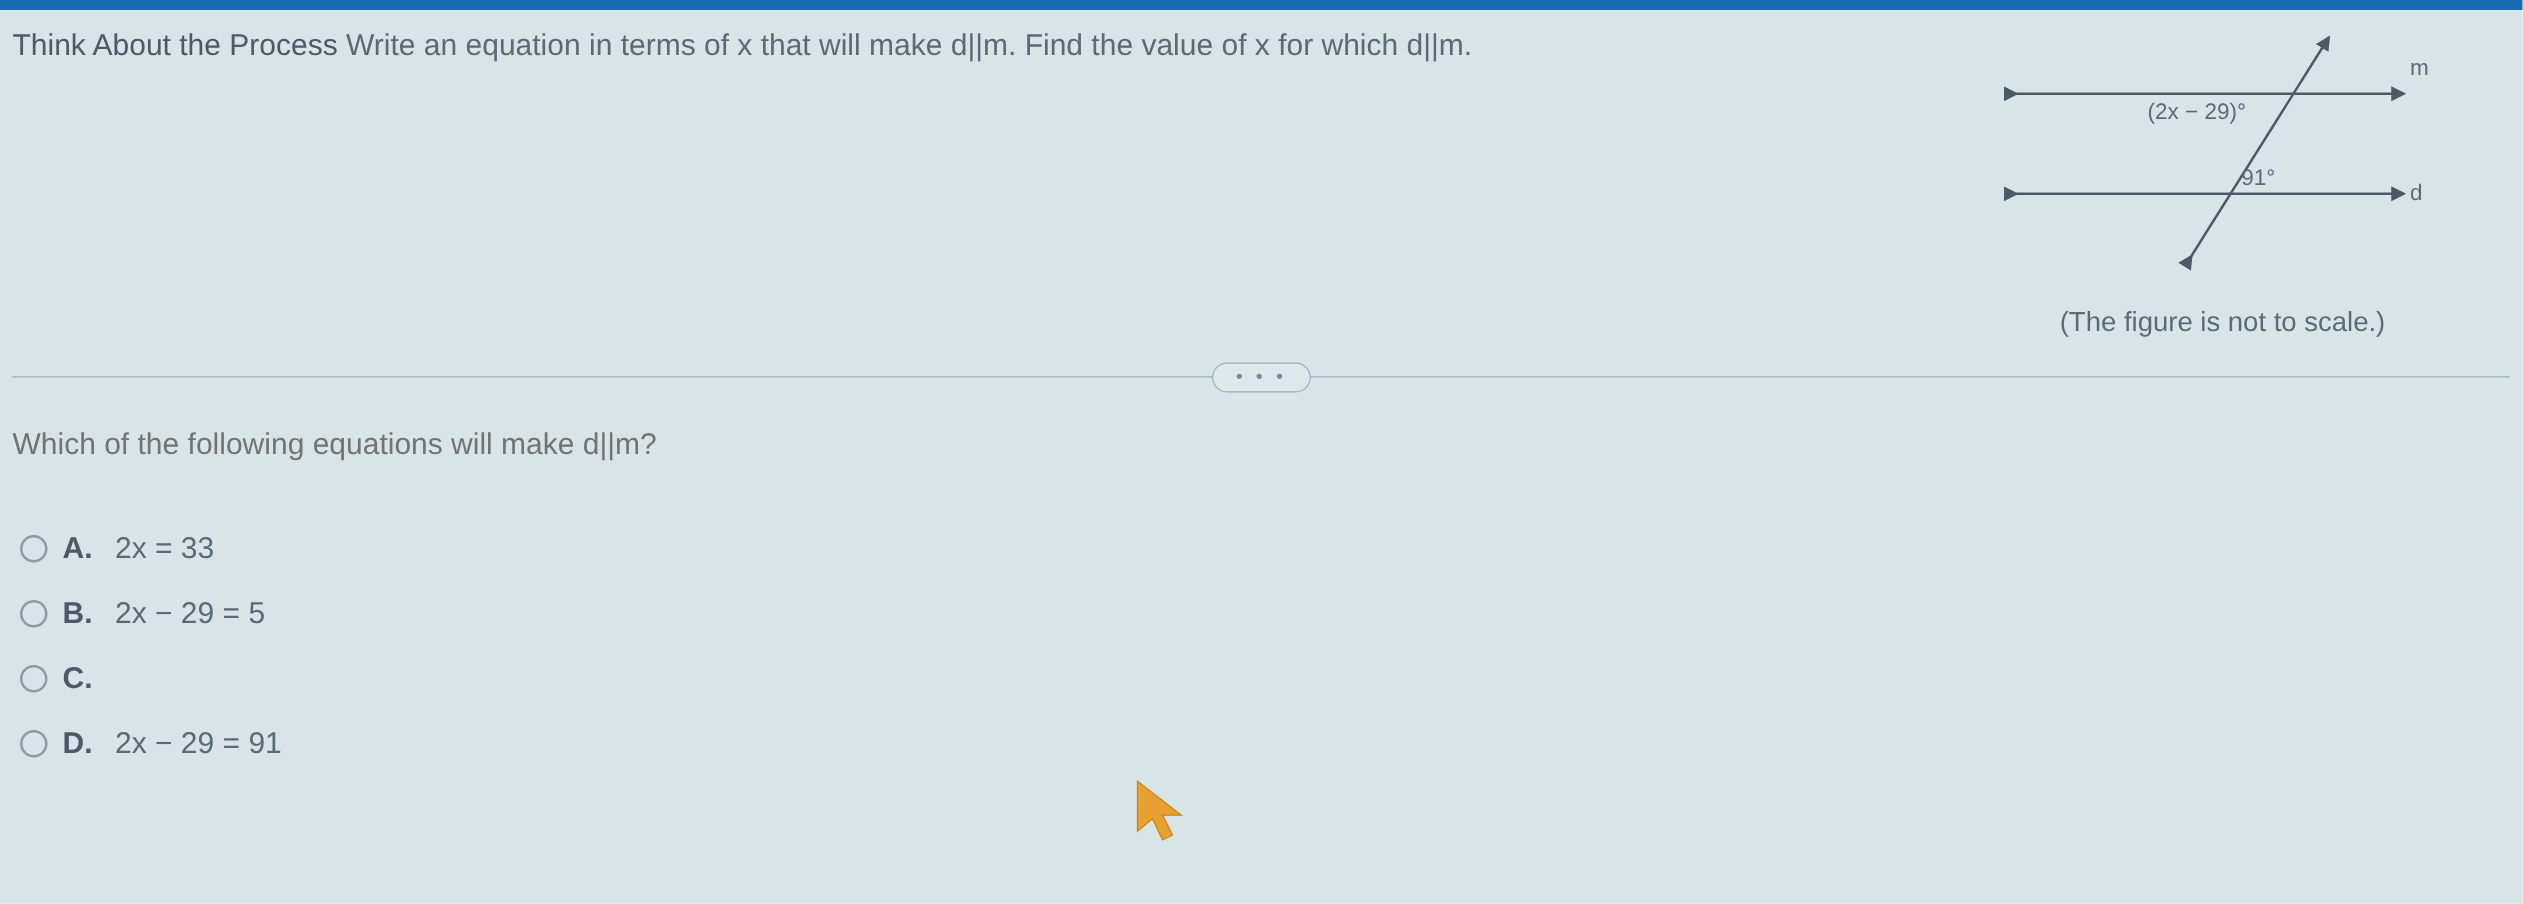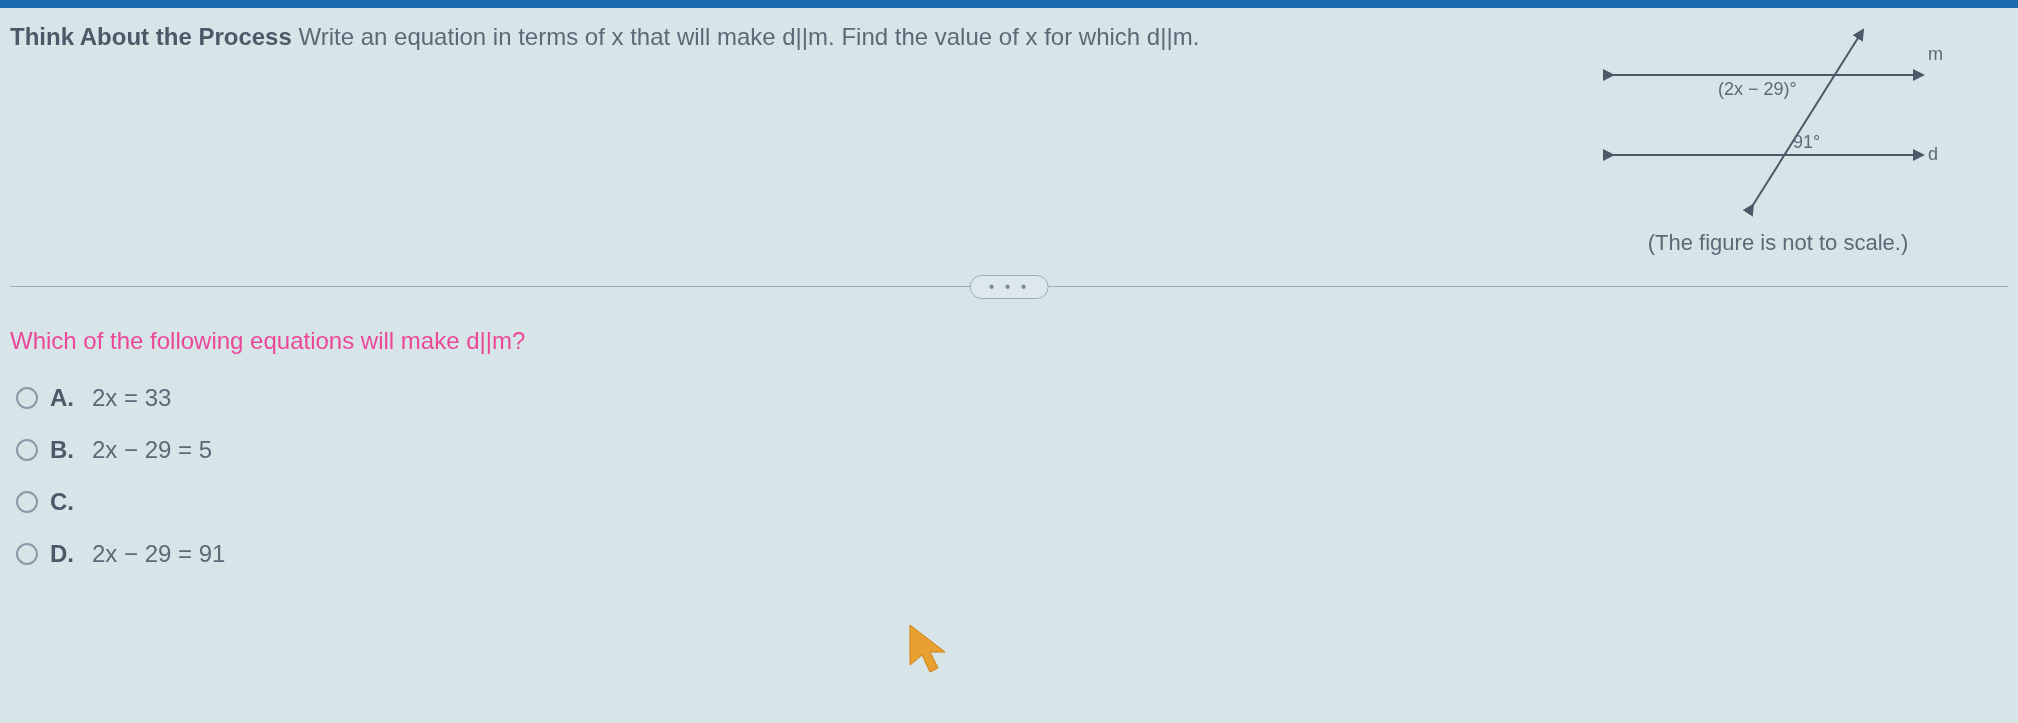--- a/index.html
+++ b/index.html
@@ -23,37 +23,37 @@
       display: flex;
       justify-content: space-between;
       align-items: flex-start;
     }
     .question-text {
       font-size: 24px;
       color: #5a6b78;
       line-height: 1.4;
     }
     .bold-lead {
-      font-weight: bold;
+      font-weight: normal;
       color: #4a5a68;
     }
     .figure-area {
       width: 380px;
       flex-shrink: 0;
       text-align: left;
       margin-right: 40px;
     }
     .figure-svg {
       width: 360px;
       height: 200px;
     }
     .figure-caption {
       font-size: 22px;
       color: #5a6b78;
-      margin-top: 6px;
+      margin-top: 20px;
       text-align: center;
     }
     .divider-wrap {
       position: relative;
       margin: 30px 0 40px 0;
     }
     .divider-line {
       border: none;
       border-top: 1px solid #9ab0bc;
       width: 100%;
@@ -67,22 +67,22 @@
       border: 1px solid #9ab0bc;
       border-radius: 14px;
       padding: 2px 18px;
       font-size: 16px;
       color: #7a8a98;
       letter-spacing: 3px;
       cursor: pointer;
     }
     .sub-question {
       font-size: 24px;
-      color: #ec4899;
-      margin-bottom: 29px;
+      color: #737373;
+      margin-bottom: 55px;
     }
     .options {
       display: flex;
       flex-direction: column;
       gap: 24px;
       padding-left: 6px;
     }
     .option-row {
       display: flex;
       align-items: center;

